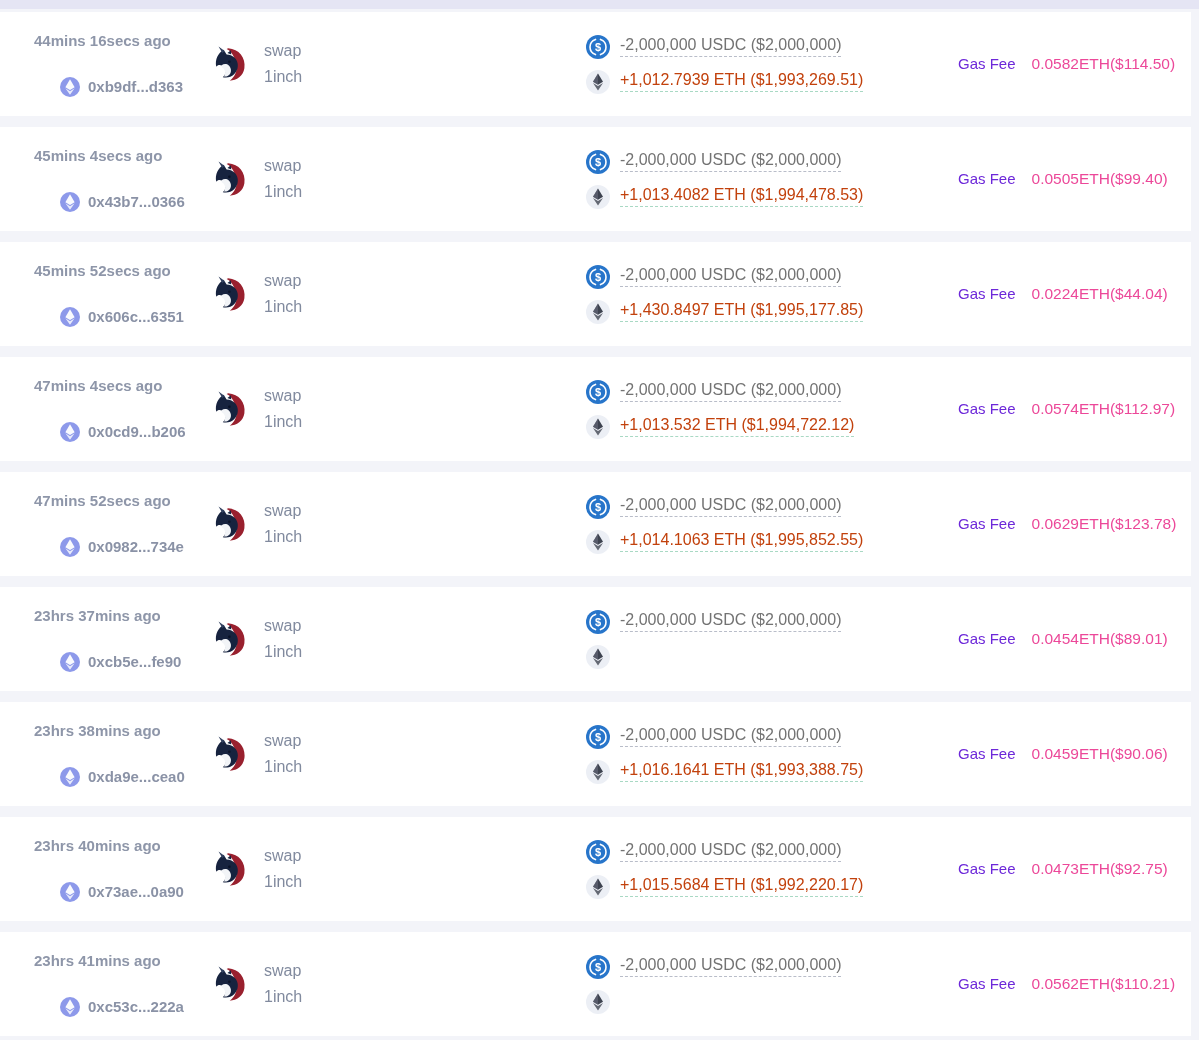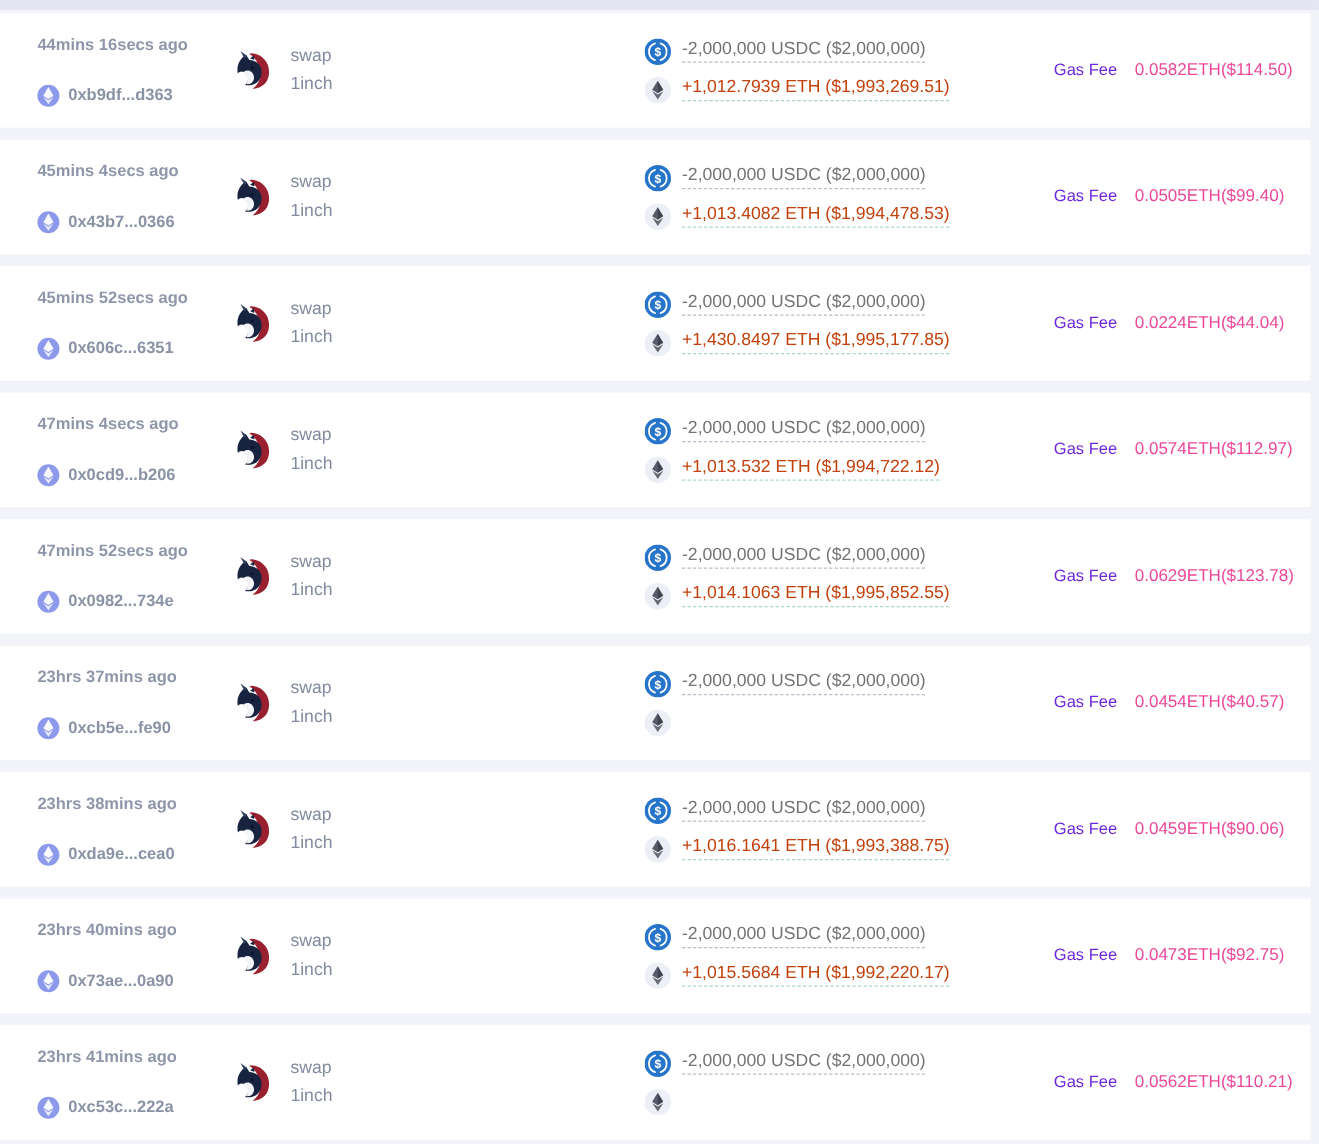--- a/index.html
+++ b/index.html
@@ -9,21 +9,21 @@
     font-family: "Liberation Sans", sans-serif;
   }
   .top-strip { width: 100%; height: 9px; background: #e5e5f4; }
   #rows { margin-top: 3px; }
   .row {
     width: 1191px; height: 104px; background: #ffffff;
     margin-bottom: 11px; display: flex; align-items: center;
   }
   .col-time { margin-left: 34px; width: 178px; display: flex; flex-direction: column; gap: 28px; font-weight: bold; }
   .time { color: #8e96a9; font-size: 15px; }
-  .hash-line { display: flex; align-items: center; gap: 8px; cursor: pointer; }
+  .hash-line { display: flex; align-items: center; gap: 8px; cursor: pointer; margin-left: 26px; }
   .hash-badge {
     width: 20px; height: 20px; border-radius: 50%;
     background: #8d99ea; display: flex; align-items: center; justify-content: center;
     flex: 0 0 auto;
   }
   .hash { color: #8a92a6; font-size: 15px; }
   .col-protocol { width: 374px; display: flex; align-items: center; gap: 15px; }
   .unicorn { width: 37px; height: 37px; flex: 0 0 auto; }
   .protocol-labels { display: flex; flex-direction: column; gap: 8px; }
   .protocol-action, .protocol-name { color: #818a9e; font-size: 16px; }
@@ -419,21 +419,21 @@
             <path d="M12 3.5 L17 11.7 L12 14.7 L7 11.7 Z" fill="#3e4350"></path>
             <path d="M12 16 L17 13 L12 20.5 L7 13 Z" fill="#3e4350" opacity="0.78"></path>
             <path d="M12 3.5 L12 14.7 L7 11.7 Z" fill="#6b7080" opacity="0.55"></path>
           </svg>
         </span>
       </div>
     </div>
 
     <div class="col-gas">
       <span class="gas-label">Gas Fee</span>
-      <span class="gas-value">0.0454ETH($40.57)</span>
+      <span class="gas-value">0.0454ETH($89.01)</span>
     </div>
 
   </div>
 
   <div class="row">
 
     <div class="col-time">
       <div class="time">23hrs 38mins ago</div>
       <div class="hash-line">
         <span class="hash-badge">

